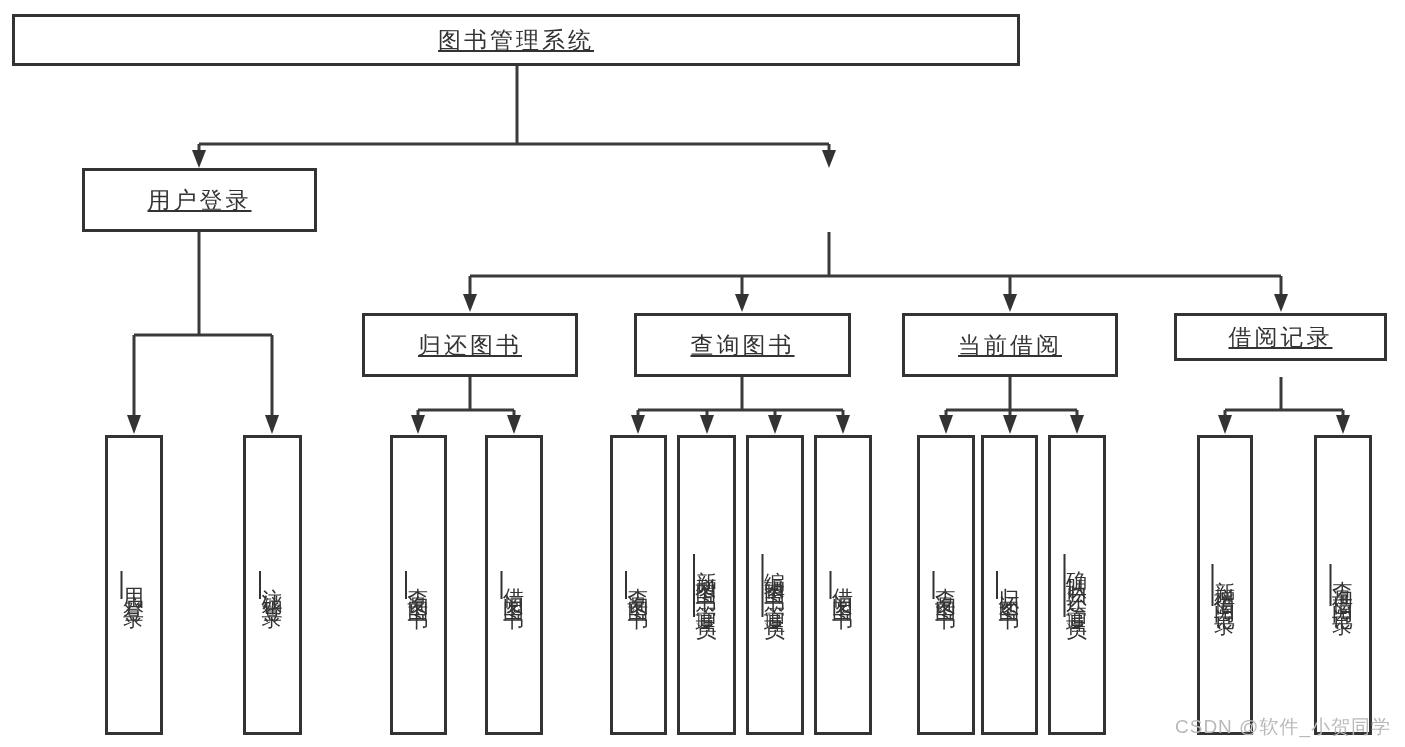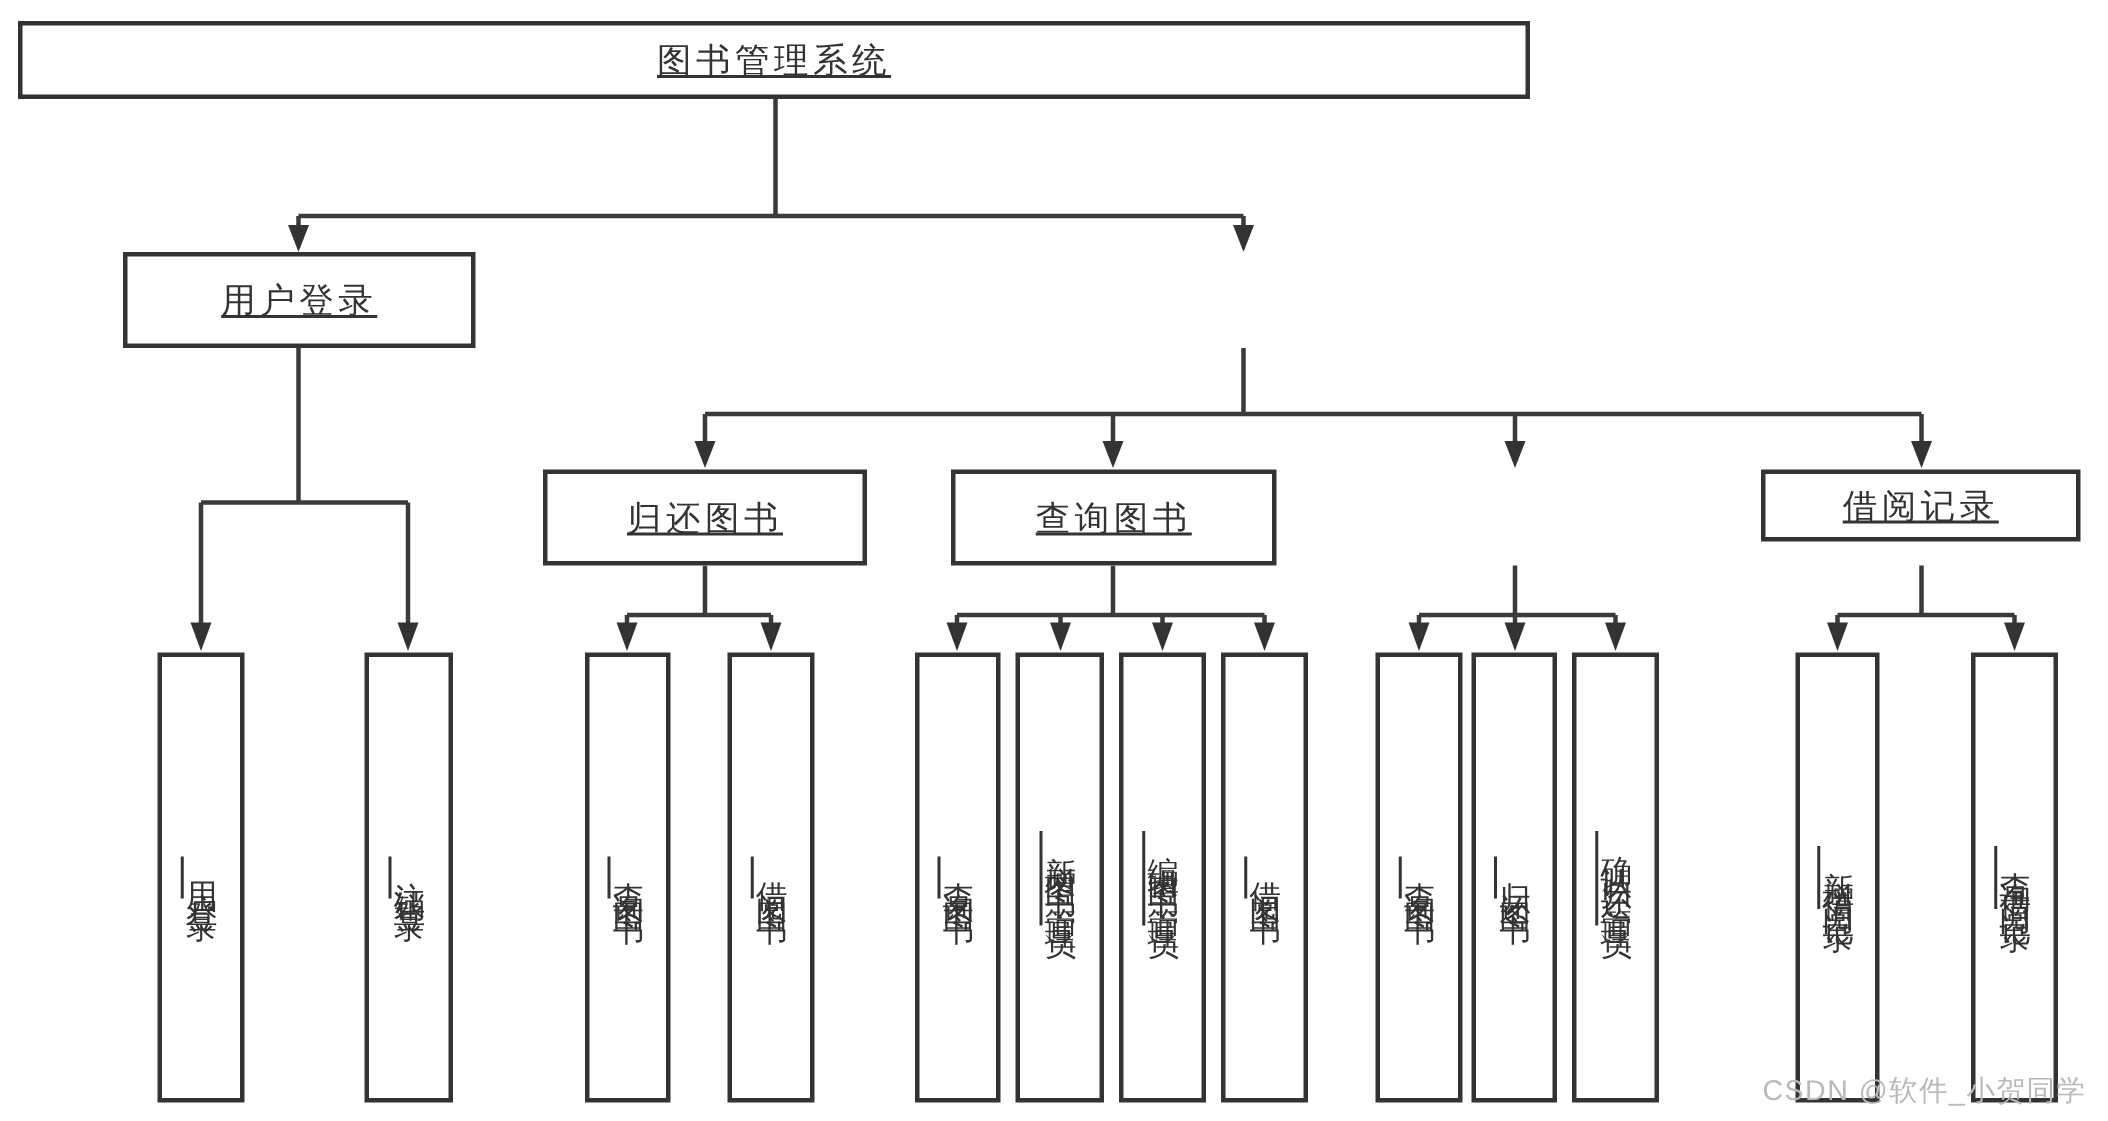--- a/index.html
+++ b/index.html
@@ -117,20 +117,21 @@
       <polygon points="1336,415 1350,415 1343,434"></polygon>
     </g>
   </svg>
 
   <div class="box hlabel" style="left:12px;top:14px;width:1008px;height:52px">图书管理系统</div>
 
   <div class="box hlabel" style="left:82px;top:168px;width:235px;height:64px">用户登录</div>
 
   <div class="box hlabel" style="left:362px;top:313px;width:216px;height:64px">归还图书</div>
   <div class="box hlabel" style="left:634px;top:313px;width:217px;height:64px">查询图书</div>
+  <div class="box hlabel" style="left:902px;top:313px;width:216px;height:64px">当前借阅</div>
   <div class="box hlabel" style="left:1174px;top:313px;width:213px;height:48px">借阅记录</div>
 
   <div class="box vleaf" style="left:105px;top:435px;width:58px;height:300px">
     <span class="vtext">用户登录</span>
   </div>
   <div class="box vleaf" style="left:243px;top:435px;width:59px;height:300px">
     <span class="vtext">注销登录</span>
   </div>
 
   <div class="box vleaf" style="left:390px;top:435px;width:57px;height:300px">

